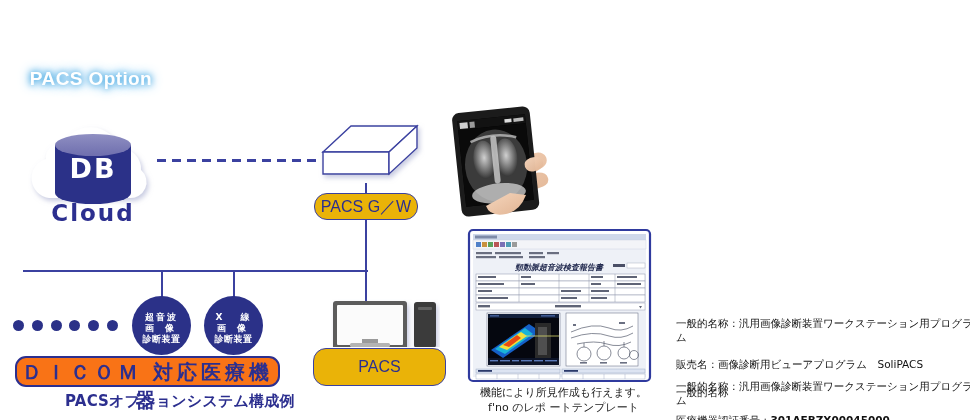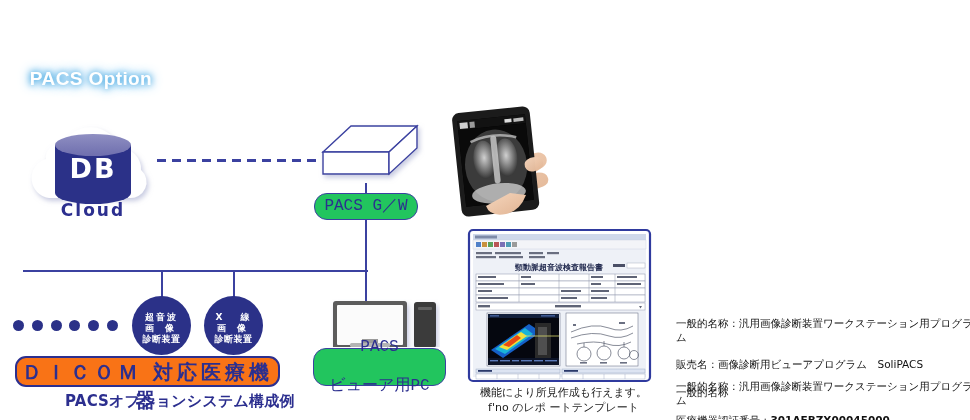--- a/index.html
+++ b/index.html
@@ -17,36 +17,36 @@
   #logo .lbl{
     position:absolute;left:6px;top:64px;width:152px;
     text-align:center;color:#ffffff;font-weight:bold;font-size:19px;
     letter-spacing:.4px;text-shadow:0 0 6px #2f9ee0,0 0 12px #2f9ee0;
   }
 
   
   #cloudgrp{left:8px;top:112px;width:160px;height:110px;}
   #cloudlabel{
     left:8px;top:200px;width:160px;text-align:center;
-    color:#2c2f8f;font-weight:bold;font-size:17px;letter-spacing:2px;
+    color:#2c2f8f;font-weight:bold;font-size:23px;letter-spacing:2px;
     font-family:"DejaVu Sans",sans-serif;
   }
 
   
   #dash{left:152px;top:159px;width:162px;height:3px;
         background:repeating-linear-gradient(to right,#3b41a0 0 9px,transparent 9px 15px);}
 
   
   #server{left:310px;top:112px;width:110px;height:72px;}
 
   
   .rbox{
-    border:1.6px solid #3b41a0;border-radius:13px;background:#22c55e;
+    border:1.6px solid #3b41a0;border-radius:13px;background:#eab308;
     color:#2c2f8f;text-align:center;box-sizing:border-box;
-    font-family:Liberation Mono, monospace;
+    font-family:Liberation Sans, sans-serif;
   }
   #gwbox{left:309px;top:193px;width:104px;height:27px;line-height:25px;font-size:16px;}
   #pcbox{left:308px;top:348px;width:133px;height:38px;font-size:16px;
          display:flex;flex-direction:column;justify-content:center;line-height:1.18;gap:20px;}
 
   
   .ln{background:#3b41a0;}
   #ln-gw-v1{left:360px;top:183px;width:2px;height:11px;}
   #ln-gw-v2{left:360px;top:219px;width:2px;height:52px;}
   #ln-bus{left:18px;top:270px;width:345px;height:2px;}
@@ -81,21 +81,21 @@
   #syscap{left:12px;top:392px;color:#2c2f8f;font-size:15px;font-weight:bold;
           font-family:"DejaVu Sans",sans-serif;letter-spacing:.2px;margin-left:48px;}
 
   
   #pcicon{left:325px;top:299px;width:110px;height:48px;}
 
   
   #tablet{left:437px;top:95px;width:130px;height:125px;}
 
   
-  #report{left:462px;top:228px;width:185px;height:155px;}
+  #report{left:462px;top:228px;width:185px;height:155px;font-style:italic;}
   #repcap{left:461px;top:386px;width:195px;text-align:center;color:#1b1b1b;
           font-size:11px;line-height:1.35;font-family:"DejaVu Sans",sans-serif;}
 
   
   .reg{left:671px;color:#111;font-size:10.5px;line-height:1.32;
        font-family:"DejaVu Sans",sans-serif;white-space:pre-line;}
   #reg1{top:303px;}
   #reg2{top:366px;}
   .reg .no{font-weight:bold;}
 </style>
@@ -207,21 +207,20 @@
         <rect x="7" y="6" width="66" height="40" rx="1" fill="#fbfbfb"></rect>
         <rect x="32" y="40" width="16" height="6" fill="#9a9a9a"></rect>
         <rect x="20" y="44" width="40" height="4" rx="1.5" fill="#b4b4b4"></rect>
         <rect x="84" y="3" width="22" height="46" rx="3" fill="#3a3a3a"></rect>
         <rect x="88" y="8" width="14" height="3" rx="1" fill="#606060"></rect>
       </g>
     </svg>
   </div>
   <div class="abs rbox" id="pcbox">
     <span>PACS</span>
-    <span>ビューア用PC</span>
   </div>
 
   <div class="abs" id="tablet">
     <svg viewBox="0 0 130 125" width="130" height="125">
       <defs>
         <radialGradient id="lung" cx="50%" cy="45%" r="60%">
           <stop offset="0" stop-color="#d8d8d8"></stop>
             <stop offset="1" stop-color="#2a2a2a"></stop>
         </radialGradient>
         <linearGradient id="skin" x1="0" y1="0" x2="1" y2="1">

